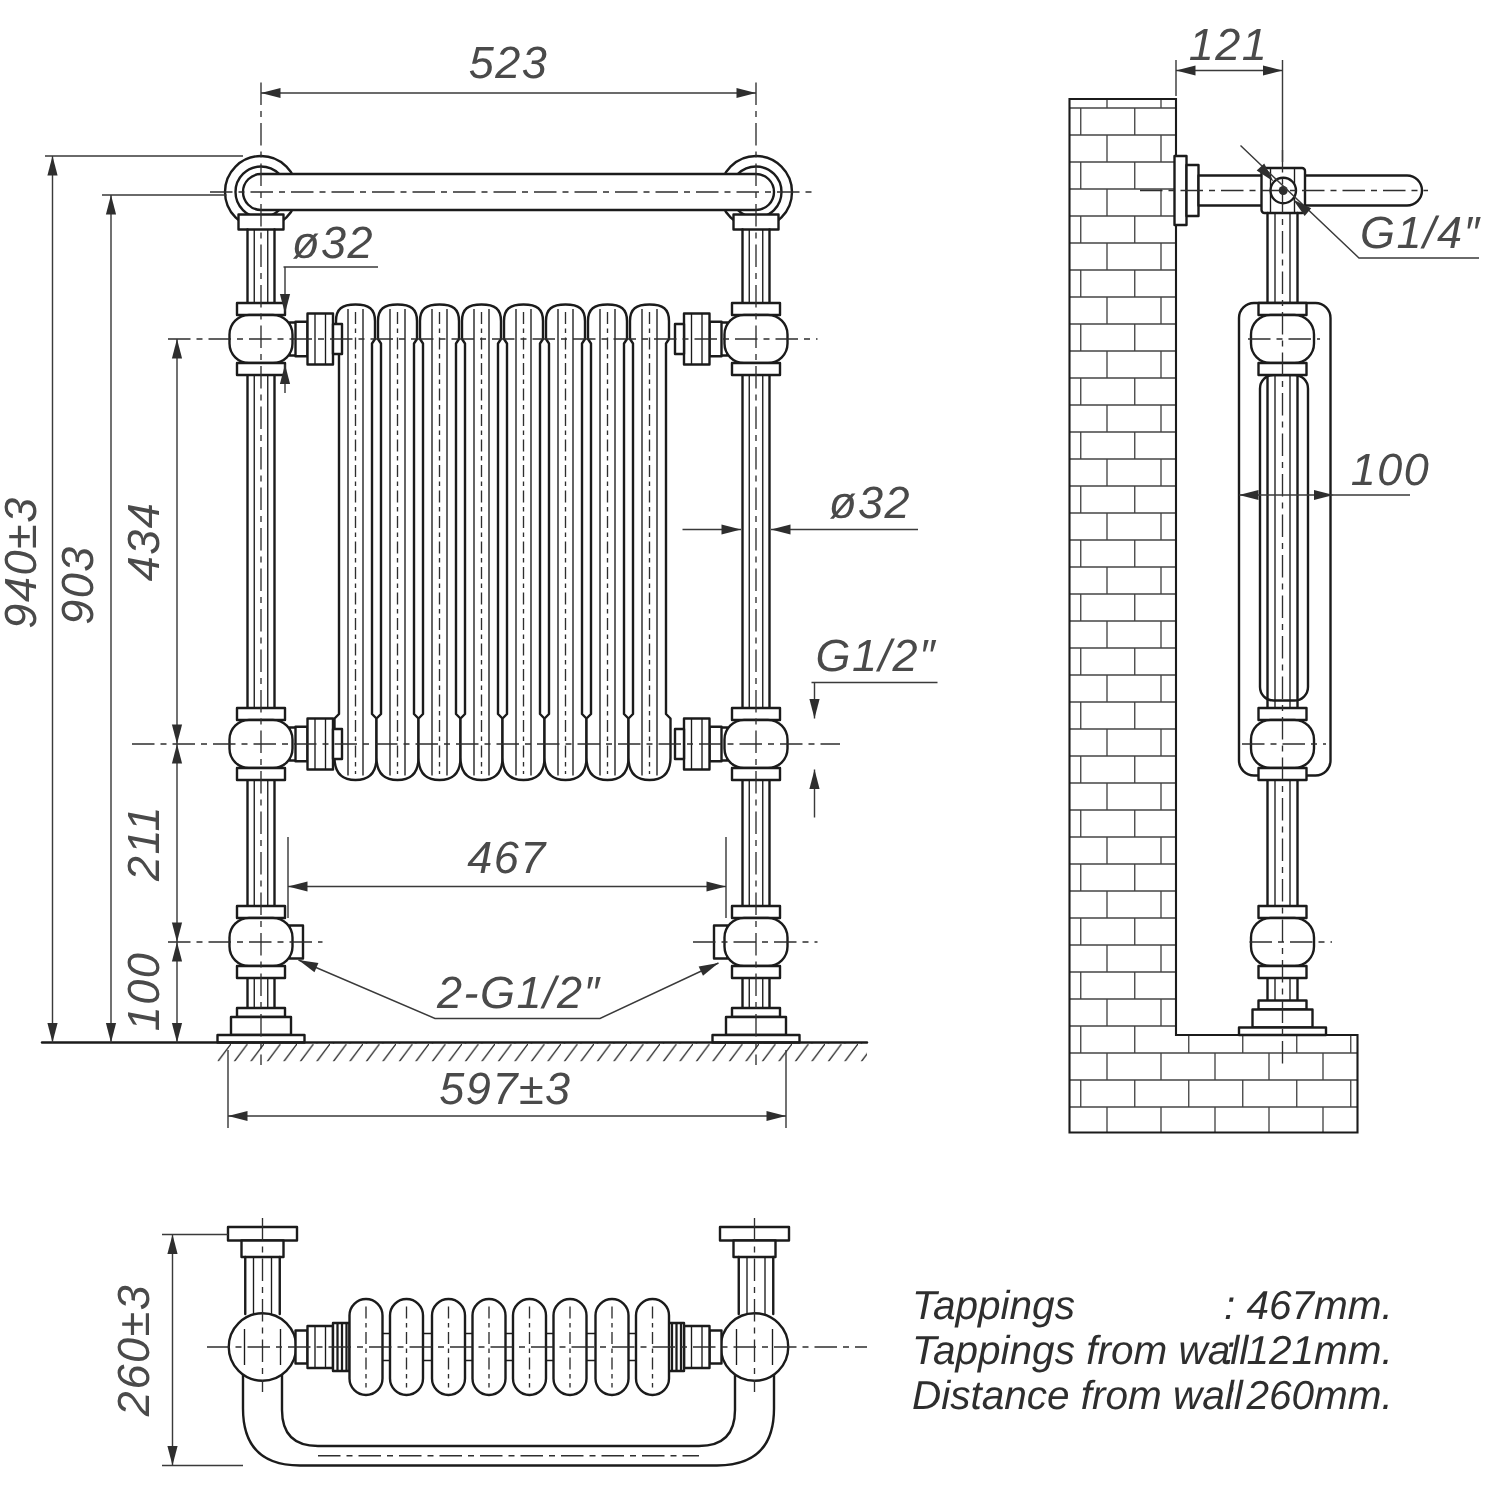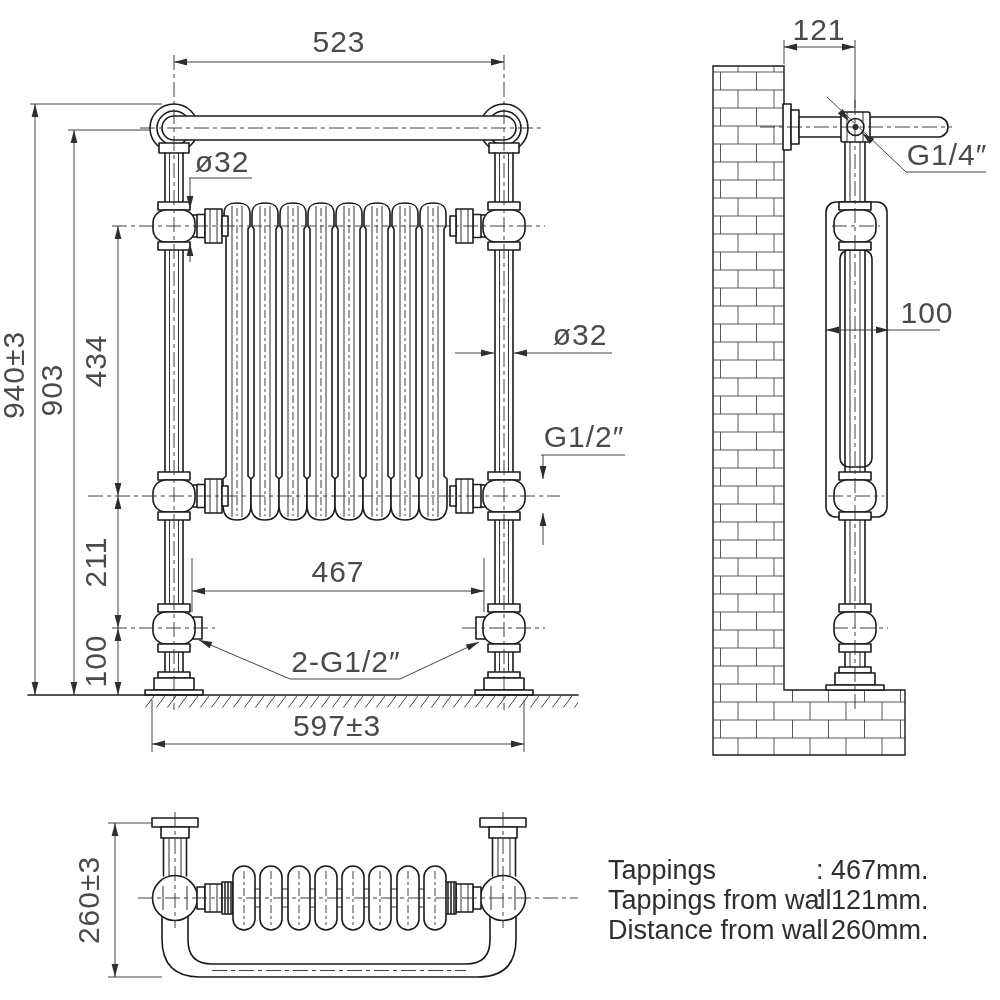--- a/index.html
+++ b/index.html
@@ -1,16 +1,16 @@
 <!DOCTYPE html>
 <html><head>
 <meta charset="utf-8">
 <style>
   html,body{margin:0;padding:0;background:#fff;}
-  .canvas{position:relative;width:1000px;height:1000px;background:#fff;overflow:hidden;}
+  .canvas{position:relative;width:1000px;height:1000px;background:#fff;overflow:hidden;font-style:italic;}
   svg text{font-family:"Liberation Sans","DejaVu Sans",sans-serif;}
   .o  {stroke:#1b1b1b;stroke-width:1.6;fill:none;stroke-linejoin:round;stroke-linecap:round;}
   .of {stroke:#1b1b1b;stroke-width:1.6;fill:#ffffff;stroke-linejoin:round;}
   .i  {stroke:#1b1b1b;stroke-width:0.9;fill:none;}
   .cl {stroke:#2e2e2e;stroke-width:0.9;fill:none;stroke-dasharray:15 4 4 4;}
   .cls{stroke:#2e2e2e;stroke-width:0.9;fill:none;stroke-dasharray:8 3 3 3;}
   .dim{stroke:#3a3a3a;stroke-width:0.95;fill:none;}
   .ah {fill:#2e2e2e;stroke:none;}
   .dt {font-size:30px;fill:#4a4a4a;letter-spacing:1px;}
   .tt {font-size:27px;fill:#2e2e2e;}

